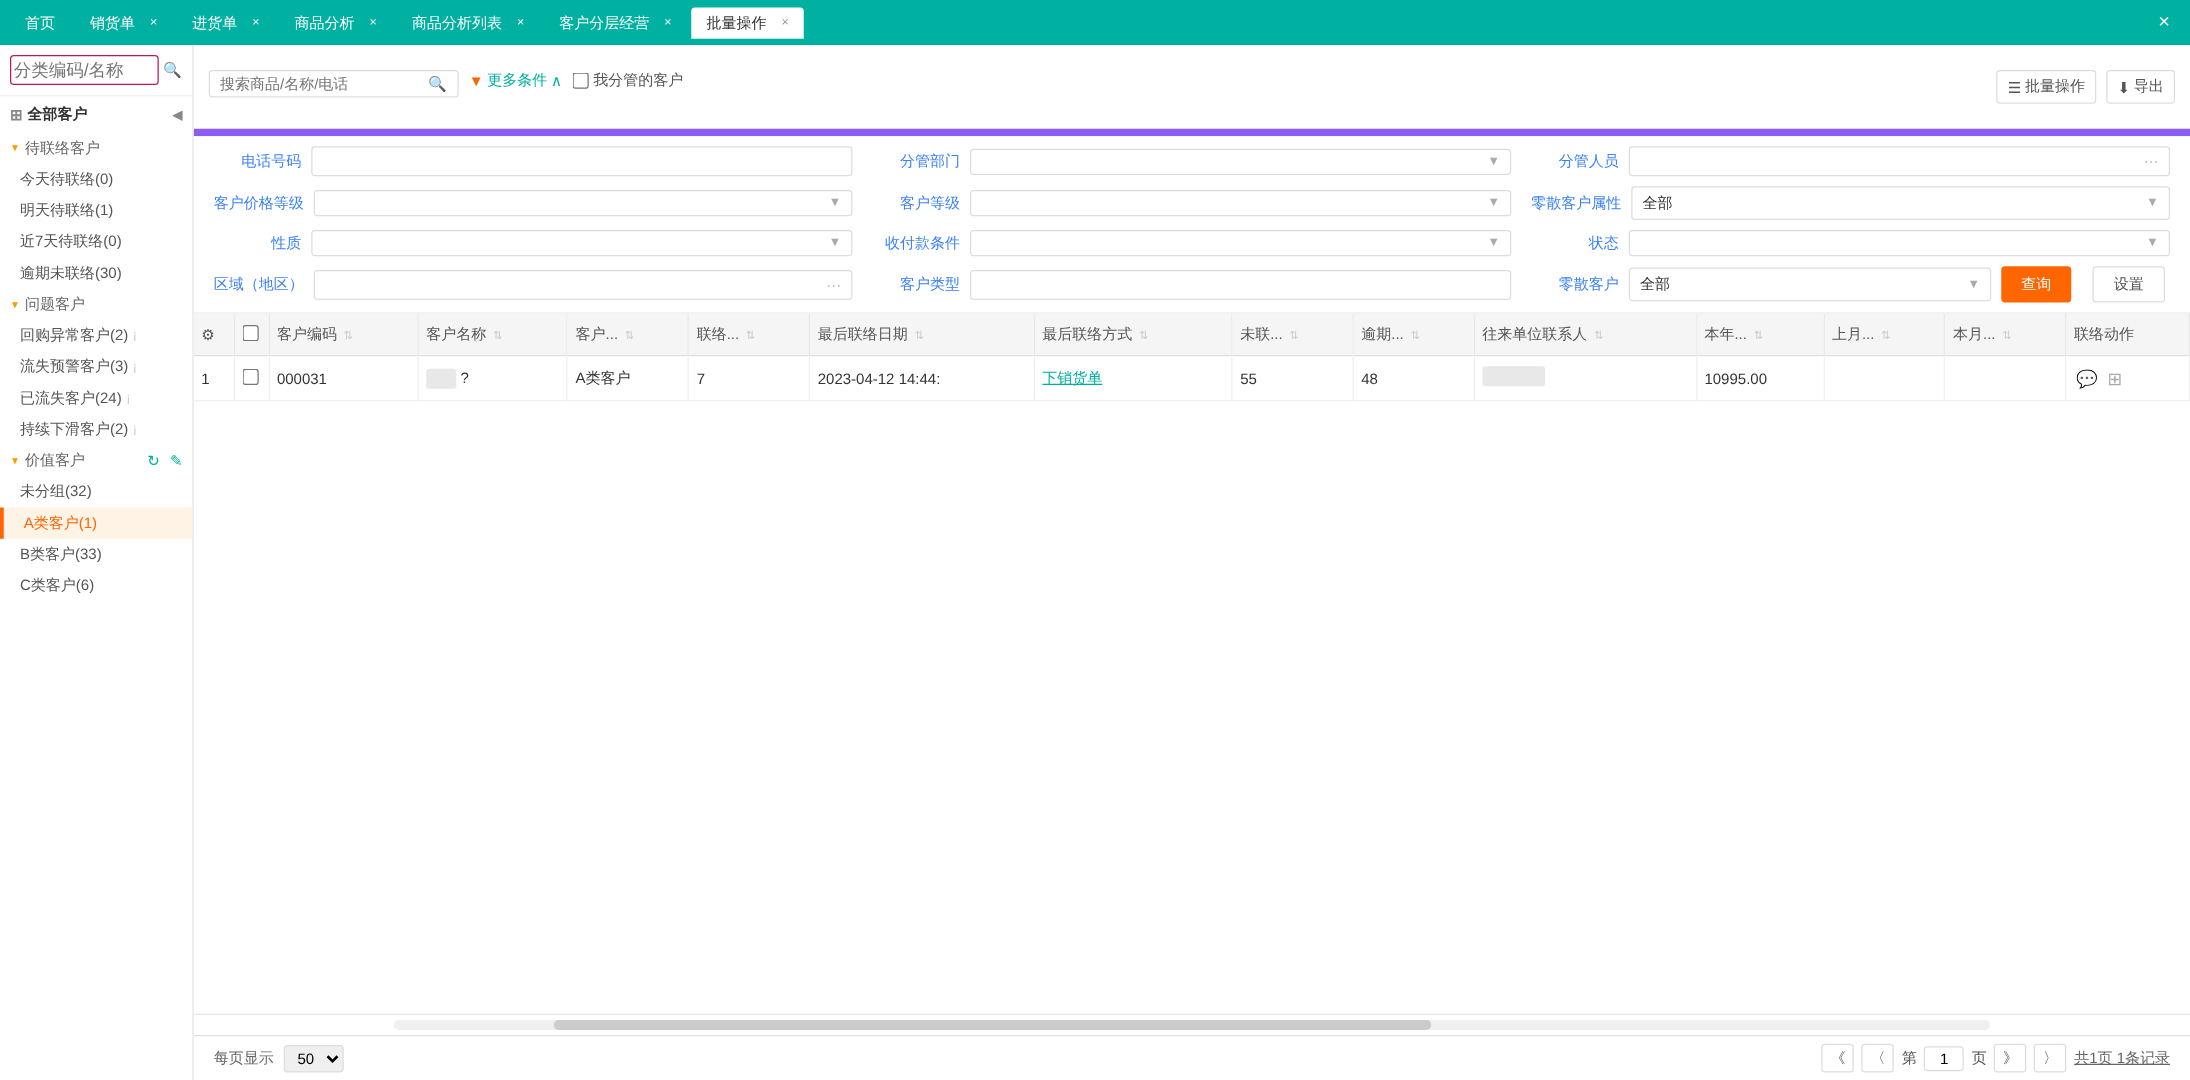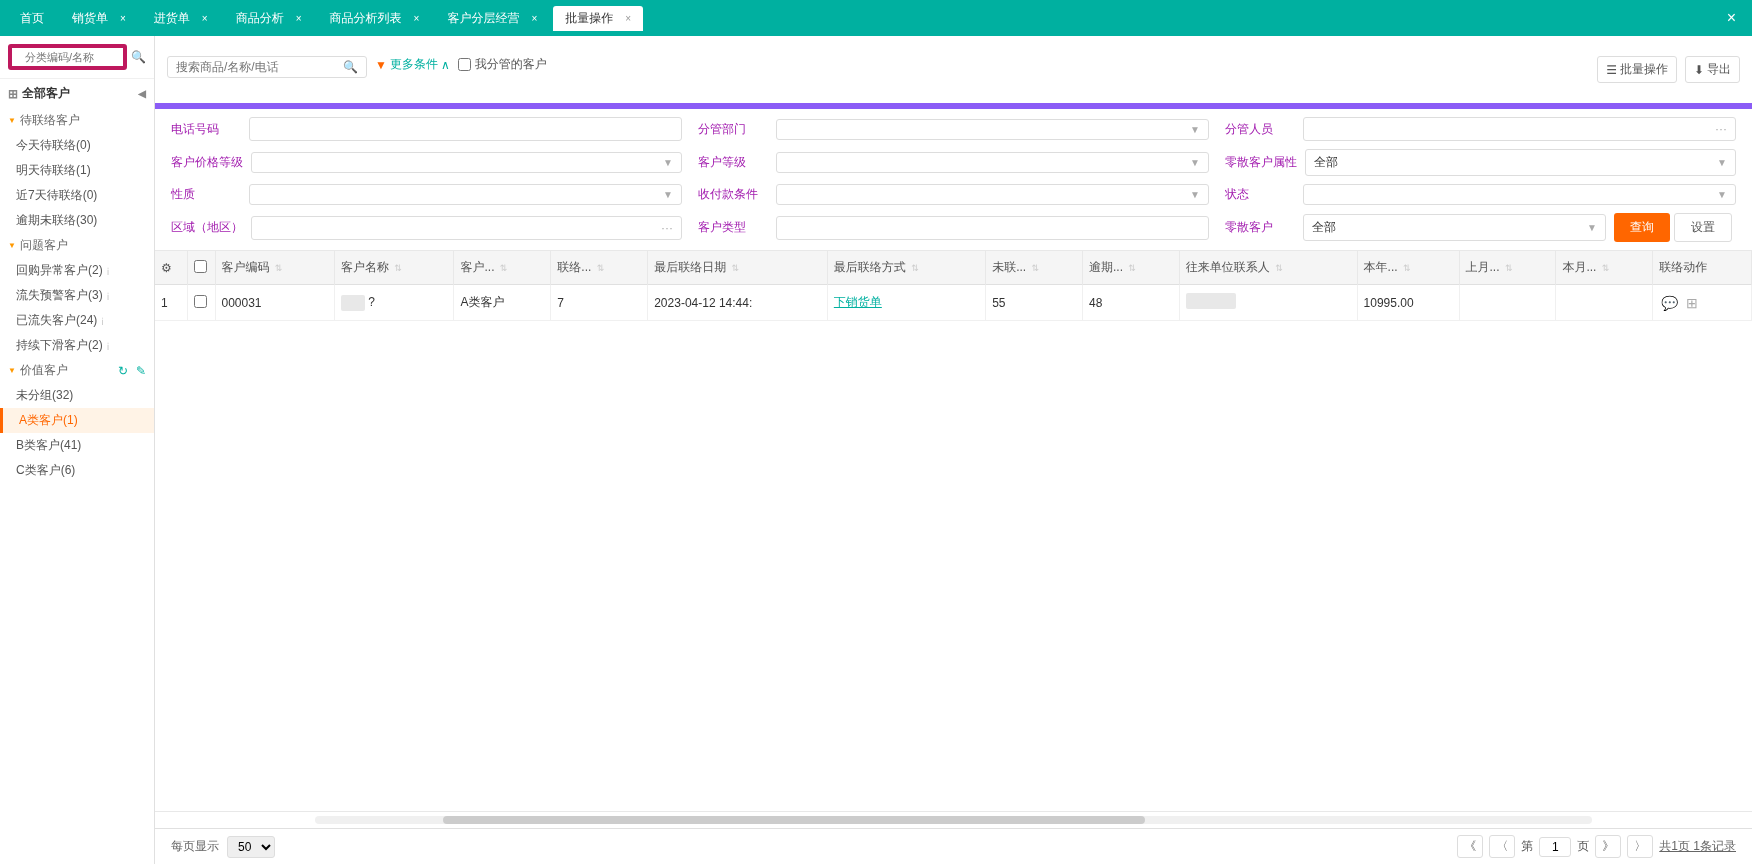--- a/index.html
+++ b/index.html
@@ -60,25 +60,25 @@
       overflow-y: auto;
       flex-shrink: 0;
     }
     .sidebar-search {
       padding: 8px;
       display: flex;
       align-items: center;
       border-bottom: 1px solid #f0f0f0;
     }
     .sidebar-search input {
-      border: 4px solid #be185d;
-      border-radius: 3px;
-      padding: 3px 13px;
+      border: 1px solid #be185d;
+      border-radius: 3px;
+      padding: 3px 2px;
       width: 100%;
-      font-size: 11px;
+      font-size: 14px;
       outline: none;
     }
     .sidebar-search .search-icon {
       margin-left: 4px;
       color: #00b0a0;
       cursor: pointer;
     }
     .sidebar-section-header {
       display: flex;
       align-items: center;
@@ -212,22 +212,23 @@
       grid-template-columns: repeat(3, 1fr);
       gap: 8px 16px;
       flex-shrink: 0;
     }
     .filter-row {
       display: flex;
       align-items: center;
       gap: 8px;
     }
     .filter-label {
-      color: #a21caf;
+      color: #3b82f6;
       min-width: 70px;
+      text-align: right;
       font-size: 12px;
       white-space: nowrap;
     }
     .filter-input {
       flex: 1;
       border: 1px solid #ddd;
       border-radius: 3px;
       padding: 4px 8px;
       font-size: 12px;
       outline: none;
@@ -258,20 +259,21 @@
       font-size: 12px;
     }
     .btn-white {
       background: #fff;
       color: #555;
       border: 1px solid #ddd;
       border-radius: 3px;
       padding: 5px 16px;
       cursor: pointer;
       font-size: 12px;
+      margin-left: 13px;
     }
 
     
     .table-wrapper {
       flex: 1;
       background: #fff;
       margin: 0;
       overflow: auto;
     }
     table {
@@ -485,21 +487,21 @@
       <span style="margin-left:auto; color:#00b0a0; cursor:pointer;">↻</span>
       <span style="color:#00b0a0; cursor:pointer; margin-left:4px;">✎</span>
     </div>
     <div class="sidebar-item">
       <span>未分组(32)</span>
     </div>
     <div class="sidebar-item active">
       <span>A类客户(1)</span>
     </div>
     <div class="sidebar-item">
-      <span>B类客户(41)</span>
+      <span>B类客户(33)</span>
     </div>
     <div class="sidebar-item">
       <span>C类客户(6)</span>
     </div>
   </div>
 
   <div class="content-area">
 
     <div class="filter-bar">
       <div class="filter-search">

